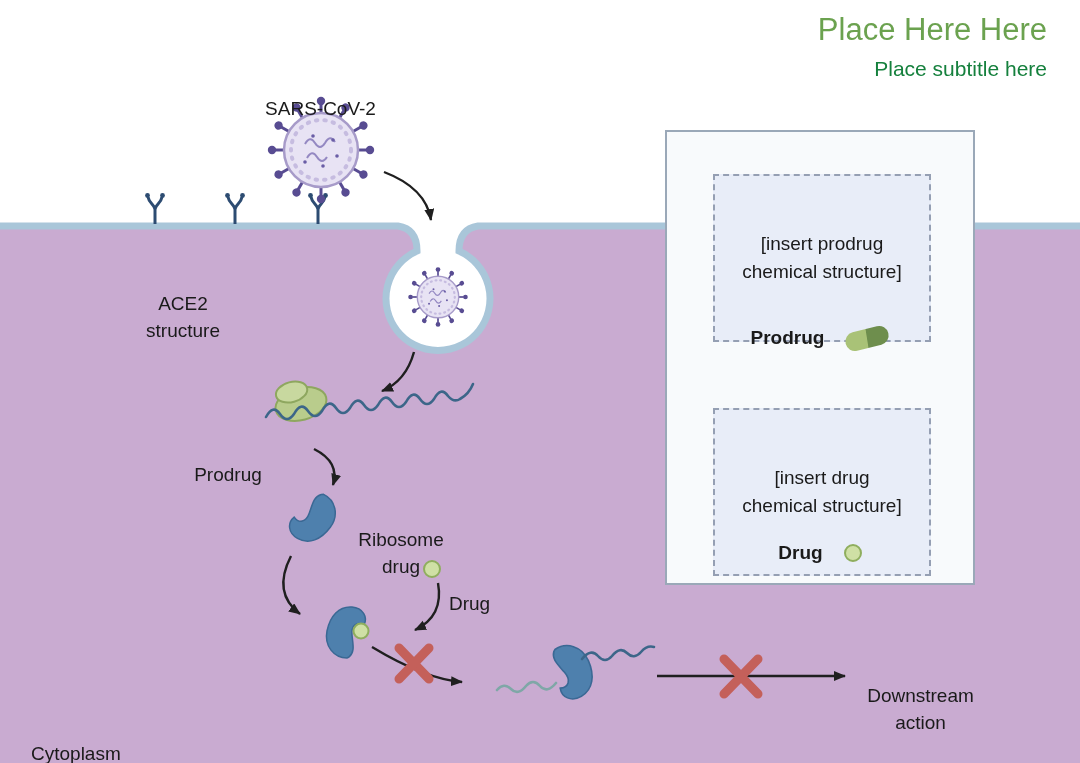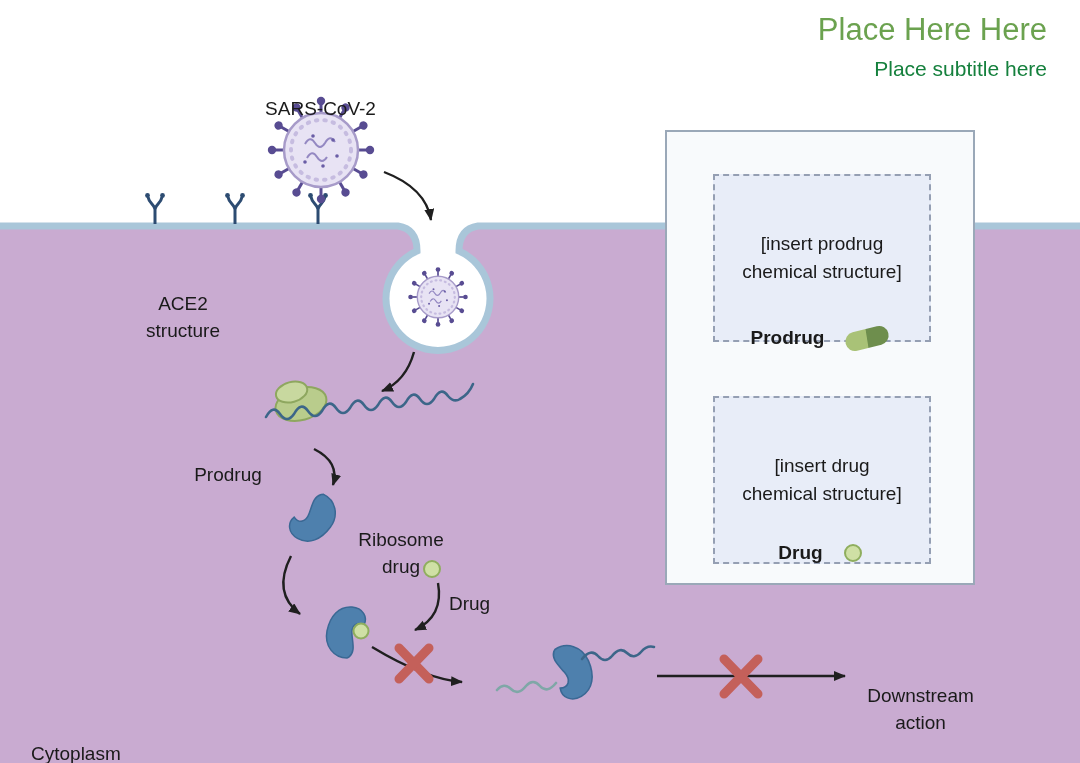--- a/index.html
+++ b/index.html
@@ -14,21 +14,21 @@
   .legend {
     position:absolute; left:665px; top:130px; width:310px; height:455px;
     background:#f8fafc; border:2px solid #9aa8b8; box-sizing:border-box;
   }
   .dashed-box {
     position:absolute; left:46px; width:218px; height:168px;
     background:#e8edf8; border:2px dashed #959fb3; box-sizing:border-box;
     display:flex; align-items:center; justify-content:center;
     text-align:center; font-size:19px; line-height:1.5; padding:0 24px;
   }
-  .box1 { top:42px; } .box2 { top:264px; }
+  .box1 { top:42px; } .box2 { top:276px; }
   .legend-row {
     position:absolute; left:0; width:100%; display:flex; align-items:center;
     justify-content:center; gap:21px; font-size:19px;font-weight:bold;
   }
   .row1 { top:195px; } .row2 { top:410px; }
   .pill {
     width:44px; height:19px; border-radius:10px; display:inline-block;
     background:linear-gradient(95deg,#a9c277 49%,#6e8e4d 51%);
     transform:rotate(-14deg);
   }

